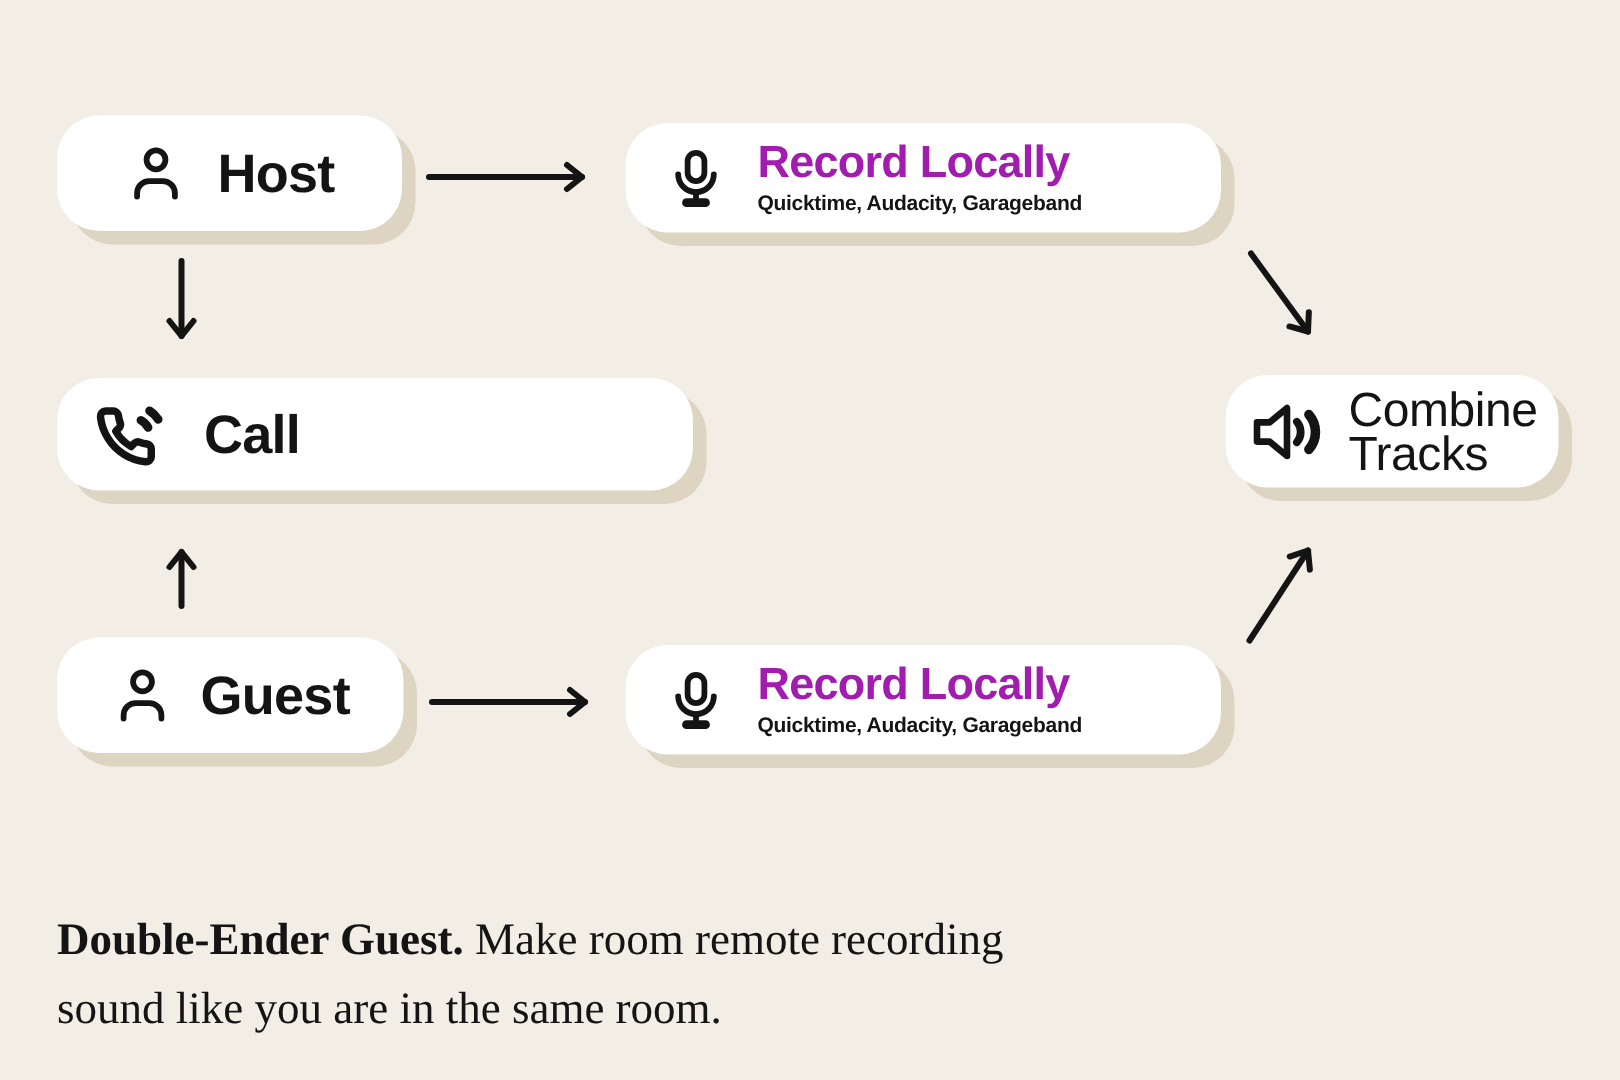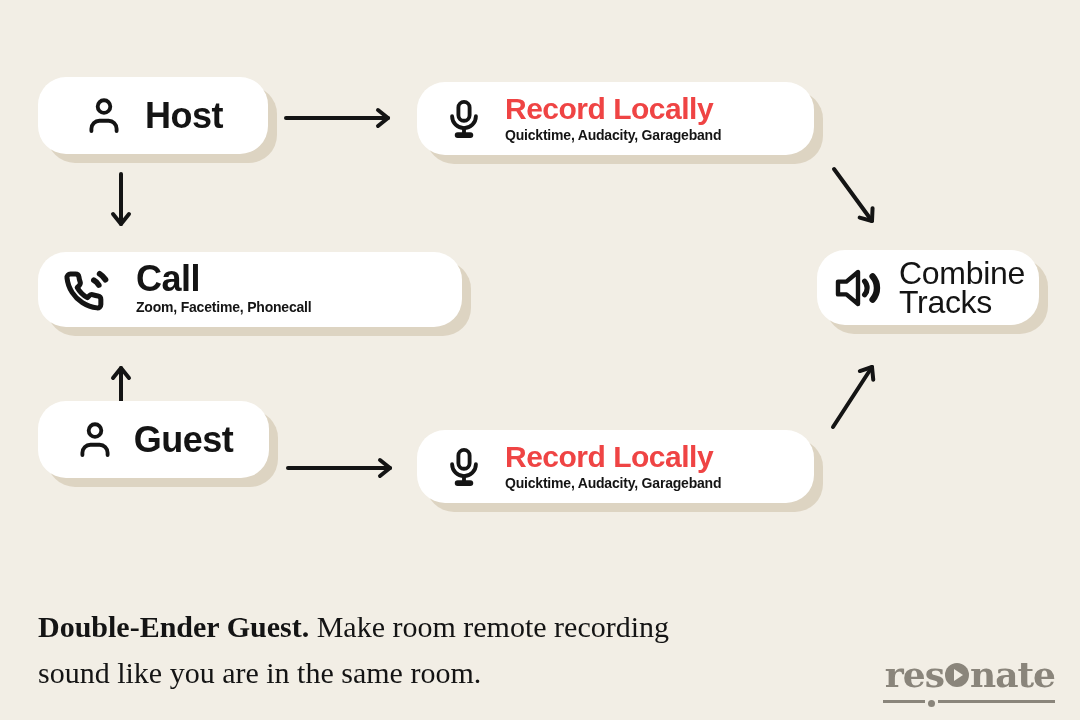--- a/index.html
+++ b/index.html
@@ -17,29 +17,29 @@
     background:#ffffff;
     box-shadow:9px 9px 0 #ddd4c2;
     display:flex;align-items:center;
     box-sizing:border-box;
     border-radius:28px;
   }
   .node .icon{flex:0 0 auto;display:flex;align-items:center;}
   .node svg{display:block;}
   .label-big{font-size:36px;font-weight:700;letter-spacing:-0.5px;}
   .node-host{left:38px;top:77px;width:230px;height:77px;justify-content:center;gap:20px;}
-  .node-guest{left:38px;top:401px;width:231px;height:77px;justify-content:center;gap:18px;}
+  .node-guest{left:38px;top:425px;width:231px;height:77px;justify-content:center;gap:18px;}
   .node-call{left:38px;top:252px;width:424px;height:75px;padding-left:24px;gap:24px;}
   .node-record-top{left:417px;top:82px;width:397px;height:73px;padding-left:26px;gap:20px;}
   .node-record-bottom{left:417px;top:430px;width:397px;height:73px;padding-left:26px;gap:20px;}
   .node-combine{left:817px;top:250px;width:222px;height:75px;padding-left:16px;gap:14px;}
   .textcol{display:flex;flex-direction:column;justify-content:center;}
   .title-call{font-size:36px;font-weight:700;line-height:36px;letter-spacing:-0.5px;}
   .subtitle{font-size:14px;font-weight:700;line-height:21px;letter-spacing:-0.2px;}
-  .title-record{font-size:30px;font-weight:700;line-height:33px;color:#ef4444;letter-spacing:-0.5px;}
+  .title-record{font-size:30px;font-weight:700;line-height:33px;color:#a21caf;letter-spacing:-0.5px;}
   .title-combine{font-size:32px;font-weight:400;line-height:29px;letter-spacing:-0.3px;width:135px;}
   .caption{
     position:absolute;left:38px;top:604px;width:880px;
     font-family:"Liberation Serif","DejaVu Serif",serif;
     font-size:30px;line-height:46px;color:#141414;
   }
   .caption b{font-weight:700;}
   .logo{position:absolute;right:25px;top:655px;width:172px;}
   .logo-text{
     font-family:"DejaVu Serif","Liberation Serif",serif;
@@ -107,21 +107,20 @@
   <div class="node node-call">
     <span class="icon">
       <svg width="50" height="50" viewBox="0 0 26 26" fill="none" stroke="#141414" stroke-linecap="round" stroke-linejoin="round">
         <path stroke-width="2.6" d="M20.2 17.9v2.6a1.8 1.8 0 0 1-2 1.8 17.4 17.4 0 0 1-7.6-2.7 17.2 17.2 0 0 1-5.3-5.3 17.4 17.4 0 0 1-2.7-7.6 1.8 1.8 0 0 1 1.8-2h2.6a1.8 1.8 0 0 1 1.8 1.5 11.3 11.3 0 0 0 .6 2.5 1.8 1.8 0 0 1-.4 1.9L7.9 11.7a14 14 0 0 0 5.3 5.3l1.1-1.1a1.8 1.8 0 0 1 1.9-.4 11.3 11.3 0 0 0 2.5.6 1.8 1.8 0 0 1 1.5 1.8z"></path>
         <path stroke-width="3" d="M16.6 7.9 a6 6 0 0 1 2.5 2.5"></path>
         <path stroke-width="3" d="M19.6 4.6 a9.5 9.5 0 0 1 3 3"></path>
       </svg>
     </span>
     <span class="textcol">
       <span class="title-call">Call</span>
-      <span class="subtitle">Zoom, Facetime, Phonecall</span>
     </span>
   </div>
 
   <div class="node node-guest">
     <span class="icon">
       <svg width="42" height="42" viewBox="0 0 24 24" fill="none" stroke="#141414" stroke-width="2.2" stroke-linecap="round">
         <circle cx="12" cy="6.6" r="3.6"></circle>
         <path d="M4.8 20.6 v-1.3 a4.6 4.6 0 0 1 4.6 -4.6 h5.2 a4.6 4.6 0 0 1 4.6 4.6 v1.3"></path>
       </svg>
     </span>
@@ -152,24 +151,14 @@
       </svg>
     </span>
     <span class="title-combine">Combine Tracks</span>
   </div>
 
   <div class="caption">
     <b>Double-Ender Guest.</b><span> Make room remote recording</span><br>
     <span>sound like you are in the same room.</span>
   </div>
 
-  <div class="logo">
-    <div class="logo-text">
-      <span>res</span><span class="logo-o"></span><span>nate</span>
-    </div>
-    <div class="logo-underline">
-      <span class="seg1"></span>
-      <span class="dot"></span>
-      <span class="seg2"></span>
-    </div>
-  </div>
 
 </div>
 
 </body></html>

